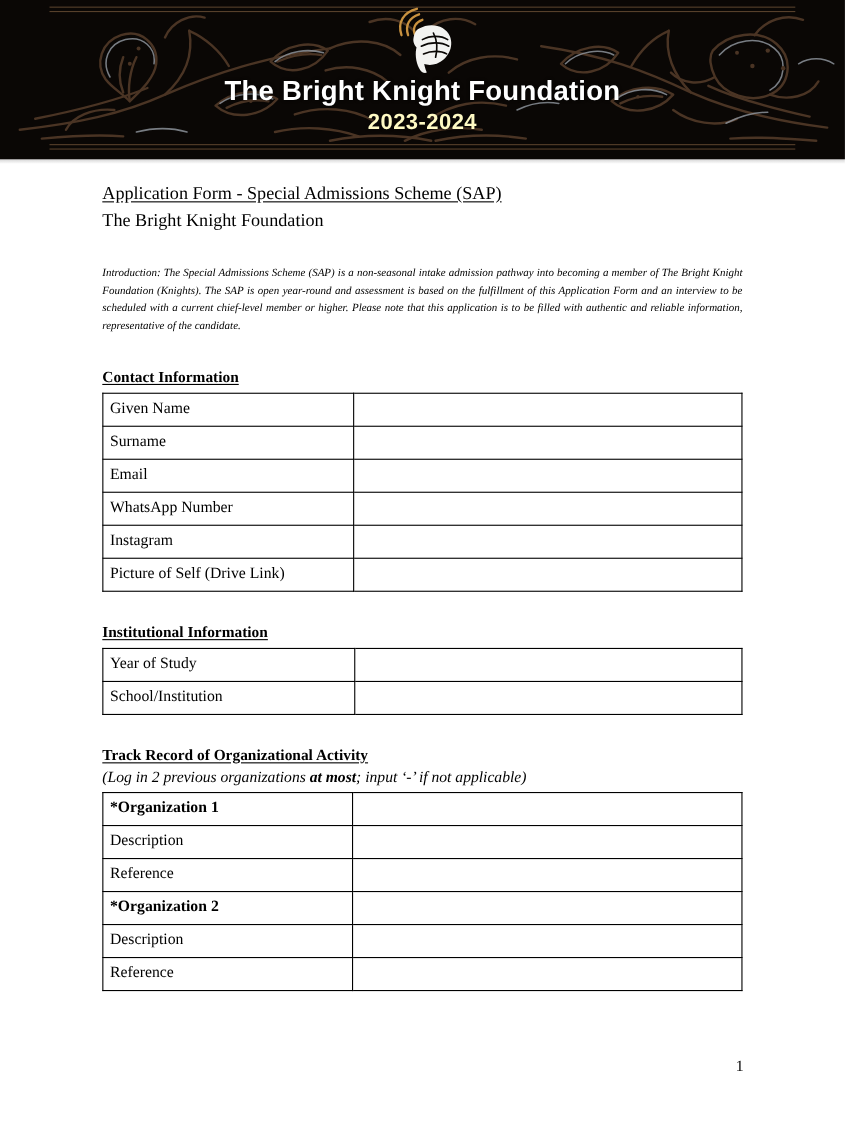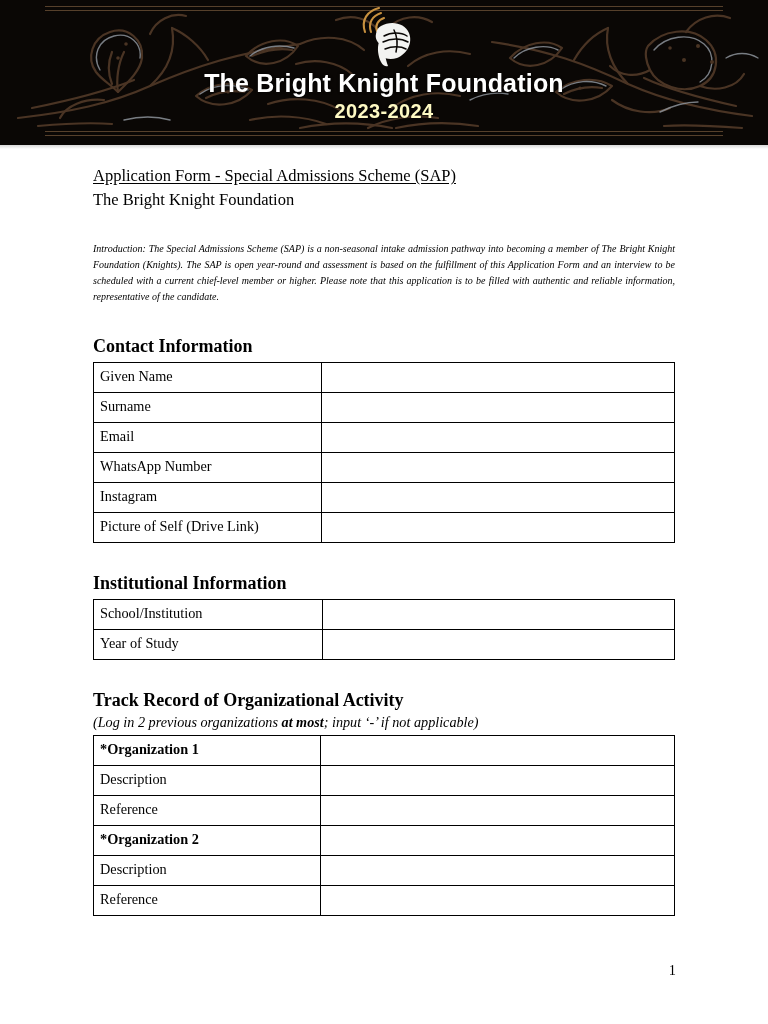--- a/index.html
+++ b/index.html
@@ -114,22 +114,23 @@
 
   .intro {
     margin-top: 29px;
     font-size: 10px;
     font-style: italic;
     line-height: 1.62;
     text-align: justify;
   }
 
   .section-head {
-    font-size: 18px;
+    font-size: 14px;
     font-weight: bold;
+    text-decoration: underline;
     text-underline-offset: 2px;
     margin-top: 30px;
     margin-bottom: 5px;
   }
   .section-note {
     font-size: 14.2px;
     font-style: italic;
     margin-top: -2px;
     margin-bottom: 4px;
   }
@@ -320,25 +321,25 @@
         <td class="label-cell">Picture of Self (Drive Link)</td>
         <td class="value-cell"></td>
       </tr>
     </tbody>
   </table>
 
   <div class="section-head">Institutional Information</div>
   <table class="form-table" id="table-institution">
     <tbody>
       <tr>
+        <td class="label-cell">Year of Study</td>
+        <td class="value-cell"></td>
+      </tr>
+      <tr>
         <td class="label-cell">School/Institution</td>
-        <td class="value-cell"></td>
-      </tr>
-      <tr>
-        <td class="label-cell">Year of Study</td>
         <td class="value-cell"></td>
       </tr>
     </tbody>
   </table>
 
   <div class="section-head">Track Record of Organizational Activity</div>
   <div class="section-note"><span>(Log in 2 previous organizations </span><b>at most</b><span>; input ‘-’ if not applicable)</span></div>
   <table class="form-table" id="table-track">
     <tbody>
       <tr>

